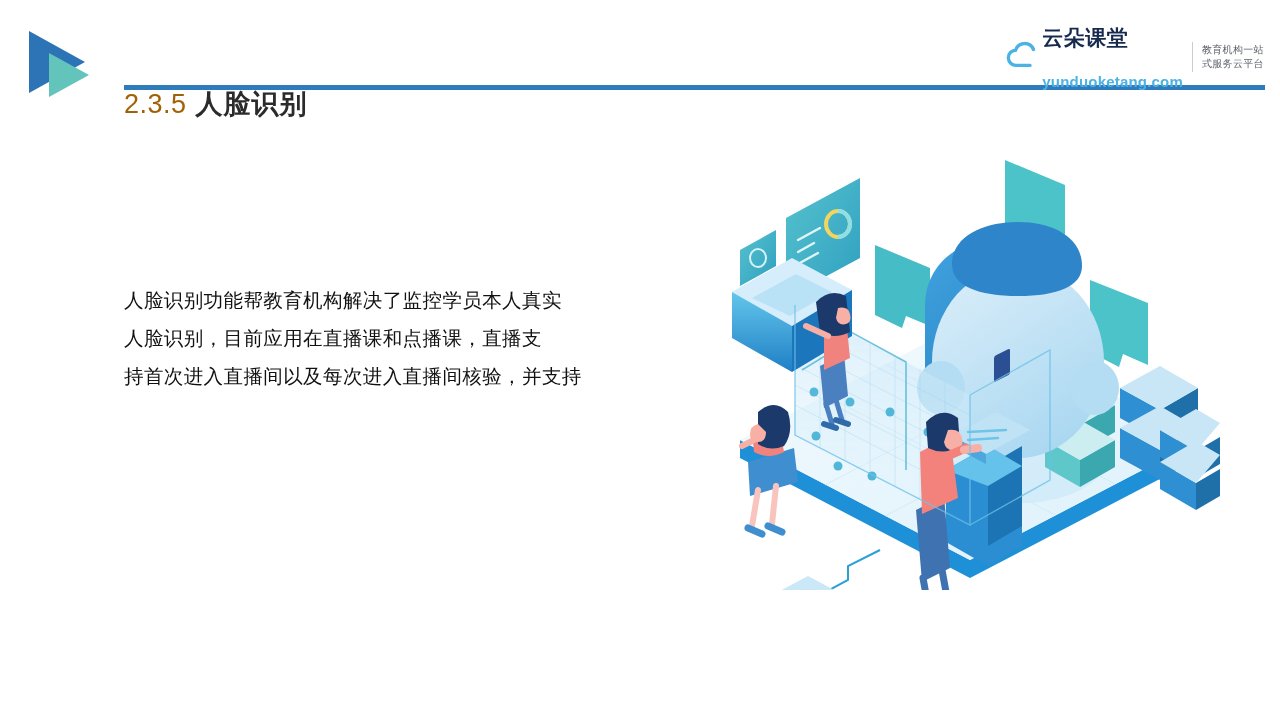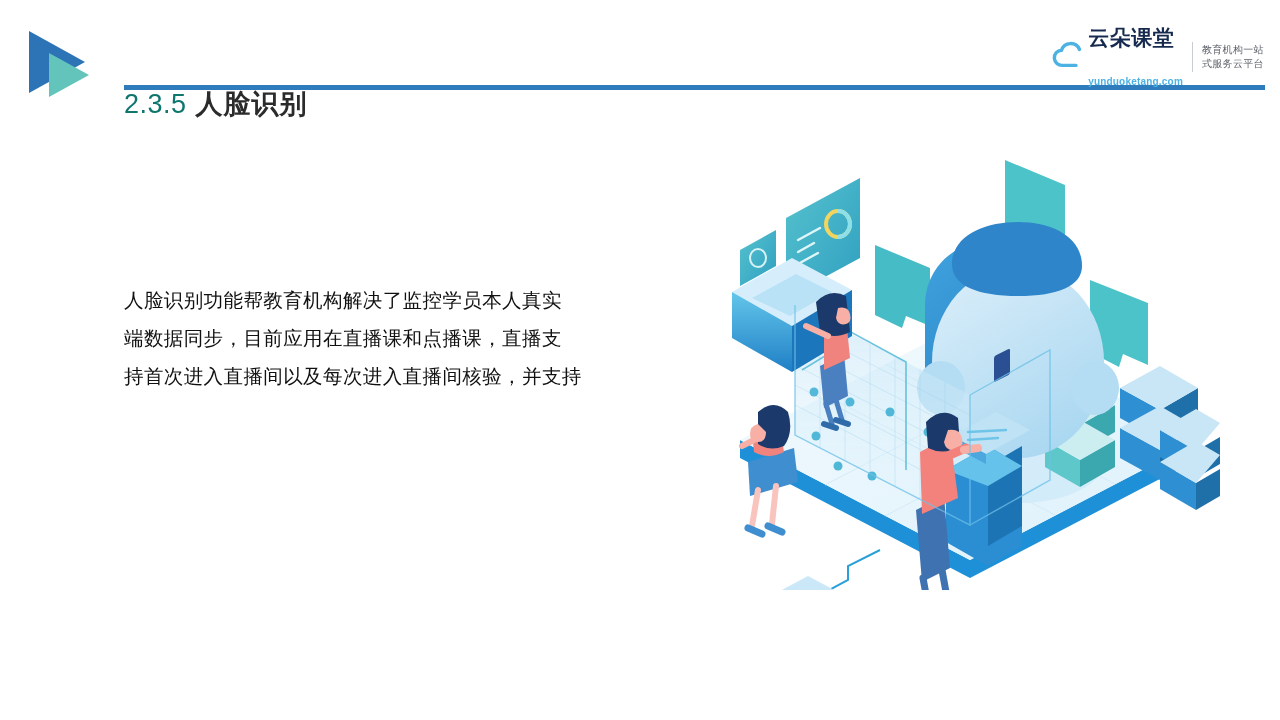--- a/index.html
+++ b/index.html
@@ -37,21 +37,21 @@
     left: 124px;
     top: 47px;
     height: 40px;
     display: flex;
     align-items: baseline;
     white-space: nowrap;
   }
   #section-number {
     font-size: 27px;
     font-weight: 400;
-    color: #0f766e;
+    color: #a16207;
     letter-spacing: 0.5px;
   }
   #section-title {
     font-size: 27px;
     font-weight: 700;
     color: #2b2b2b;
     margin-left: 9px;
     letter-spacing: 1px;
     margin-top: 39px;
   }
@@ -87,21 +87,21 @@
     margin-right: 9px;
   }
   #logo-name {
     font-size: 21px;
     font-weight: 700;
     color: #152a4e;
     letter-spacing: 0.5px;
     line-height: 22px;
   }
   #logo-domain {
-    font-size: 10px;
+    font-size: 15px;
     font-weight: 700;
     color: #4cb2e4;
     letter-spacing: 0.2px;
     line-height: 11px;
     margin-top: 27px;
   }
   #logo-divider {
     width: 1px;
     height: 30px;
     background: #c9ccd2;
@@ -167,21 +167,21 @@
     <div id="logo-divider"></div>
     <div id="logo-tagline">
       <div>教育机构一站</div>
       <div>式服务云平台</div>
     </div>
   </div>
 </div>
 
 <div id="body-copy">
   <div class="copy-line">人脸识别功能帮教育机构解决了监控学员本人真实</div>
-  <div class="copy-line">端数据同步，目前应用在直播课和点播课，直播支</div>
+  <div class="copy-line">人脸识别，目前应用在直播课和点播课，直播支</div>
   <div class="copy-line">持首次进入直播间以及每次进入直播间核验，并支持</div>
 </div>
 
 <svg id="illustration" viewBox="0 0 500 450">
   <defs>
     <linearGradient id="gHair" x1="0" y1="0" x2="0.6" y2="1">
       <stop offset="0" stop-color="#3fa3de"></stop>
       <stop offset="1" stop-color="#2a7fc4"></stop>
     </linearGradient>
     <linearGradient id="gFace" x1="0.2" y1="0" x2="0.8" y2="1">

